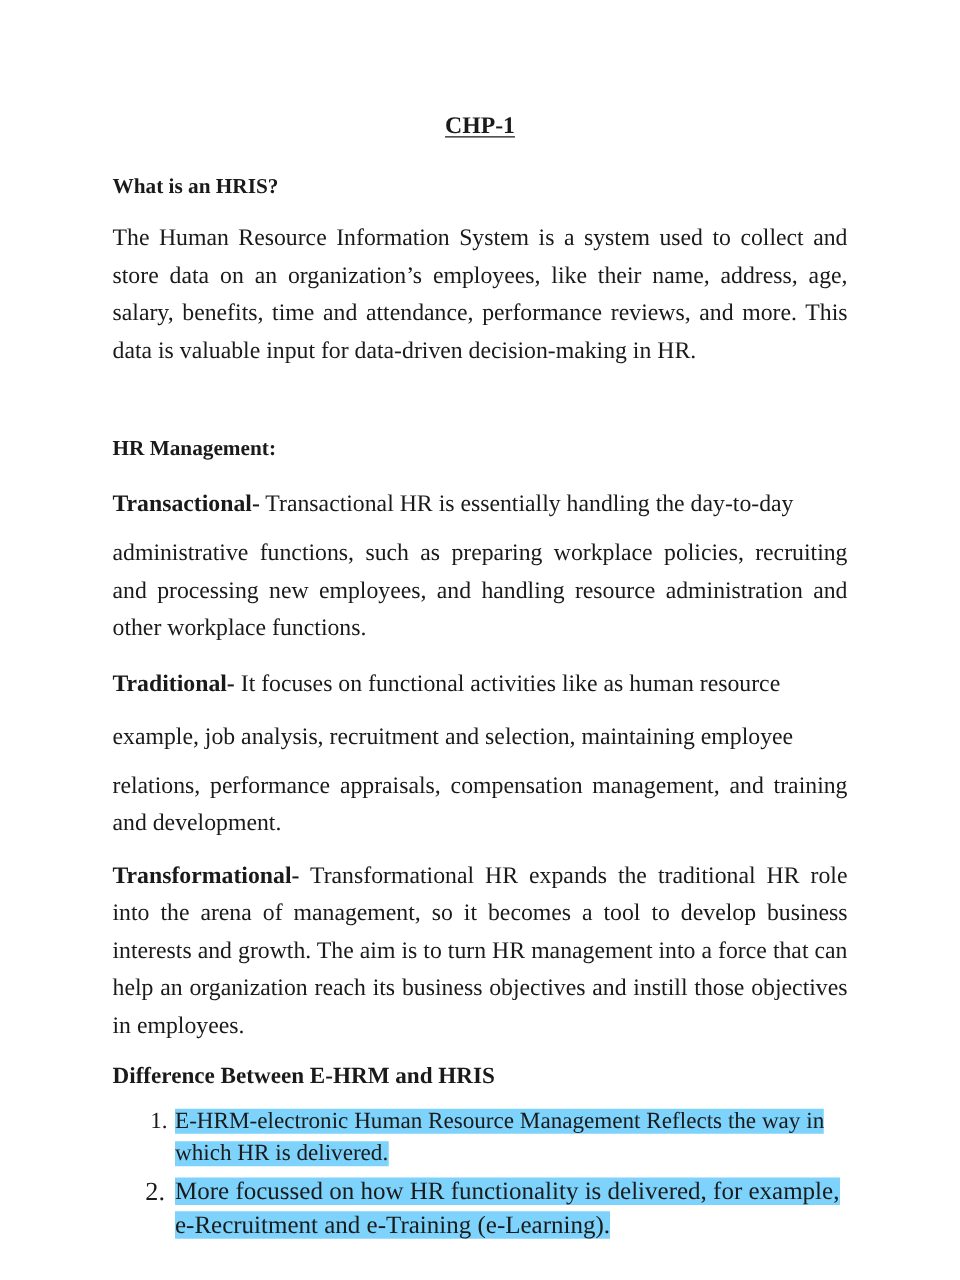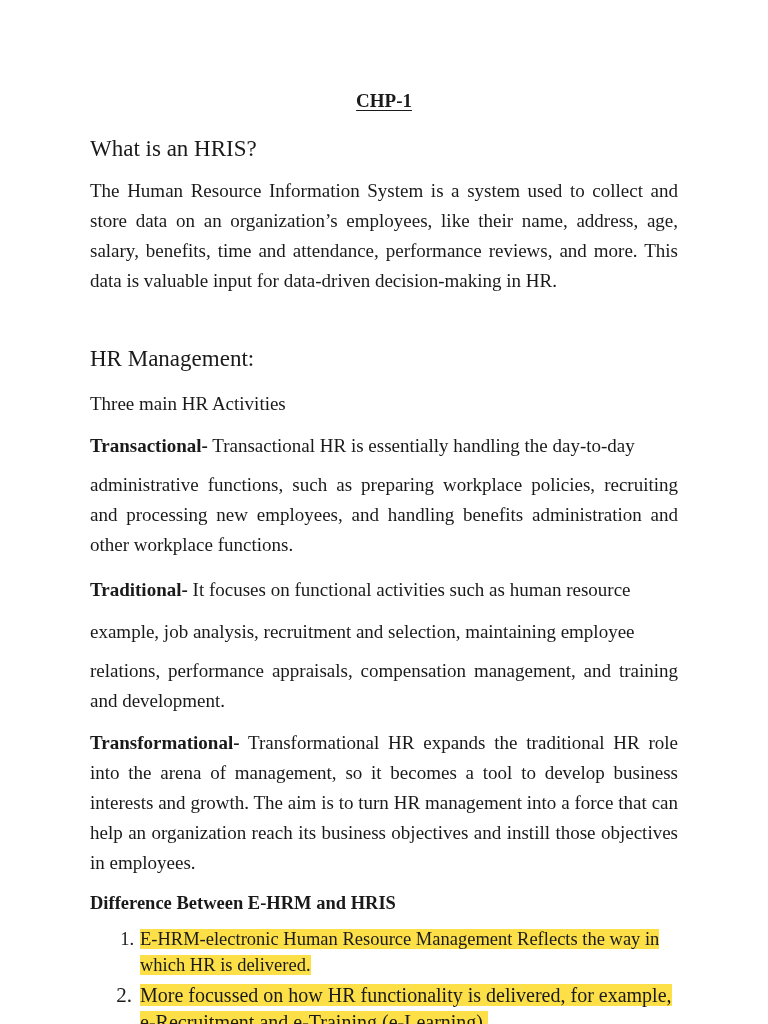--- a/index.html
+++ b/index.html
@@ -30,22 +30,22 @@
     font-size: 19px;
     line-height: 26px;
     margin: 0 0 22px 0;
   }
   .doc-title span {
     text-decoration: underline;
     text-underline-offset: 3px;
   }
 
   h2.section-heading {
-    font-weight: normal;
-    font-size: 23px;
+    font-weight: bold;
+    font-size: 17px;
     line-height: 26px;
     margin: 0 0 14px 0;
     text-align: left;
   }
 
   p.body-text {
     font-size: 19px;
     line-height: 30px;
     margin: 0 0 12px 0;
     text-align: justify;
@@ -94,21 +94,21 @@
   }
   ol.diff-list > li .marker {
     position: absolute;
     left: -32px;
     top: 0;
     width: 26px;
     text-align: right;
     color: #1a1a1a;
   }
   ol.diff-list > li .item-text {
-    background: #fde047;
+    background: #7dd3fc;
     display: inline;
     box-decoration-break: clone;
     -webkit-box-decoration-break: clone;
   }
 
   
   ol.diff-list > li.larger {
     font-size: 20px;
     line-height: 27px;
   }
@@ -127,29 +127,28 @@
   </div>
 
   <h2 class="section-heading">What is an HRIS?</h2>
 
   <p class="body-text">The Human Resource Information System is a system used to collect and store data on an organization’s employees, like their name, address, age, salary, benefits, time and attendance, performance reviews, and more. This data is valuable input for data-driven decision-making in HR.</p>
 
   <div class="gap-lg"></div>
 
   <h2 class="section-heading">HR Management:</h2>
 
-  <p class="body-text plain loose">Three main HR Activities</p>
 
   <p class="body-text plain loose">
     <span class="lead">Transactional-</span><span> Transactional HR is essentially handling the day-to-day</span>
   </p>
-  <p class="body-text">administrative functions, such as preparing workplace policies, recruiting and processing new employees, and handling benefits administration and other workplace functions.</p>
+  <p class="body-text">administrative functions, such as preparing workplace policies, recruiting and processing new employees, and handling resource administration and other workplace functions.</p>
 
   <p class="body-text plain loose">
-    <span class="lead">Traditional-</span><span> It focuses on functional activities such as human resource</span>
+    <span class="lead">Traditional-</span><span> It focuses on functional activities like as human resource</span>
   </p>
   <p class="body-text plain loose">example, job analysis, recruitment and selection, maintaining employee</p>
   <p class="body-text">relations, performance appraisals, compensation management, and training and development.</p>
 
   <p class="body-text">
     <span class="lead">Transformational-</span><span> Transformational HR expands the traditional HR role into the arena of management, so it becomes a tool to develop business interests and growth. The aim is to turn HR management into a force that can help an organization reach its business objectives and instill those objectives in employees.</span>
   </p>
 
   <h2 class="list-heading">Difference Between E-HRM and HRIS</h2>
 

